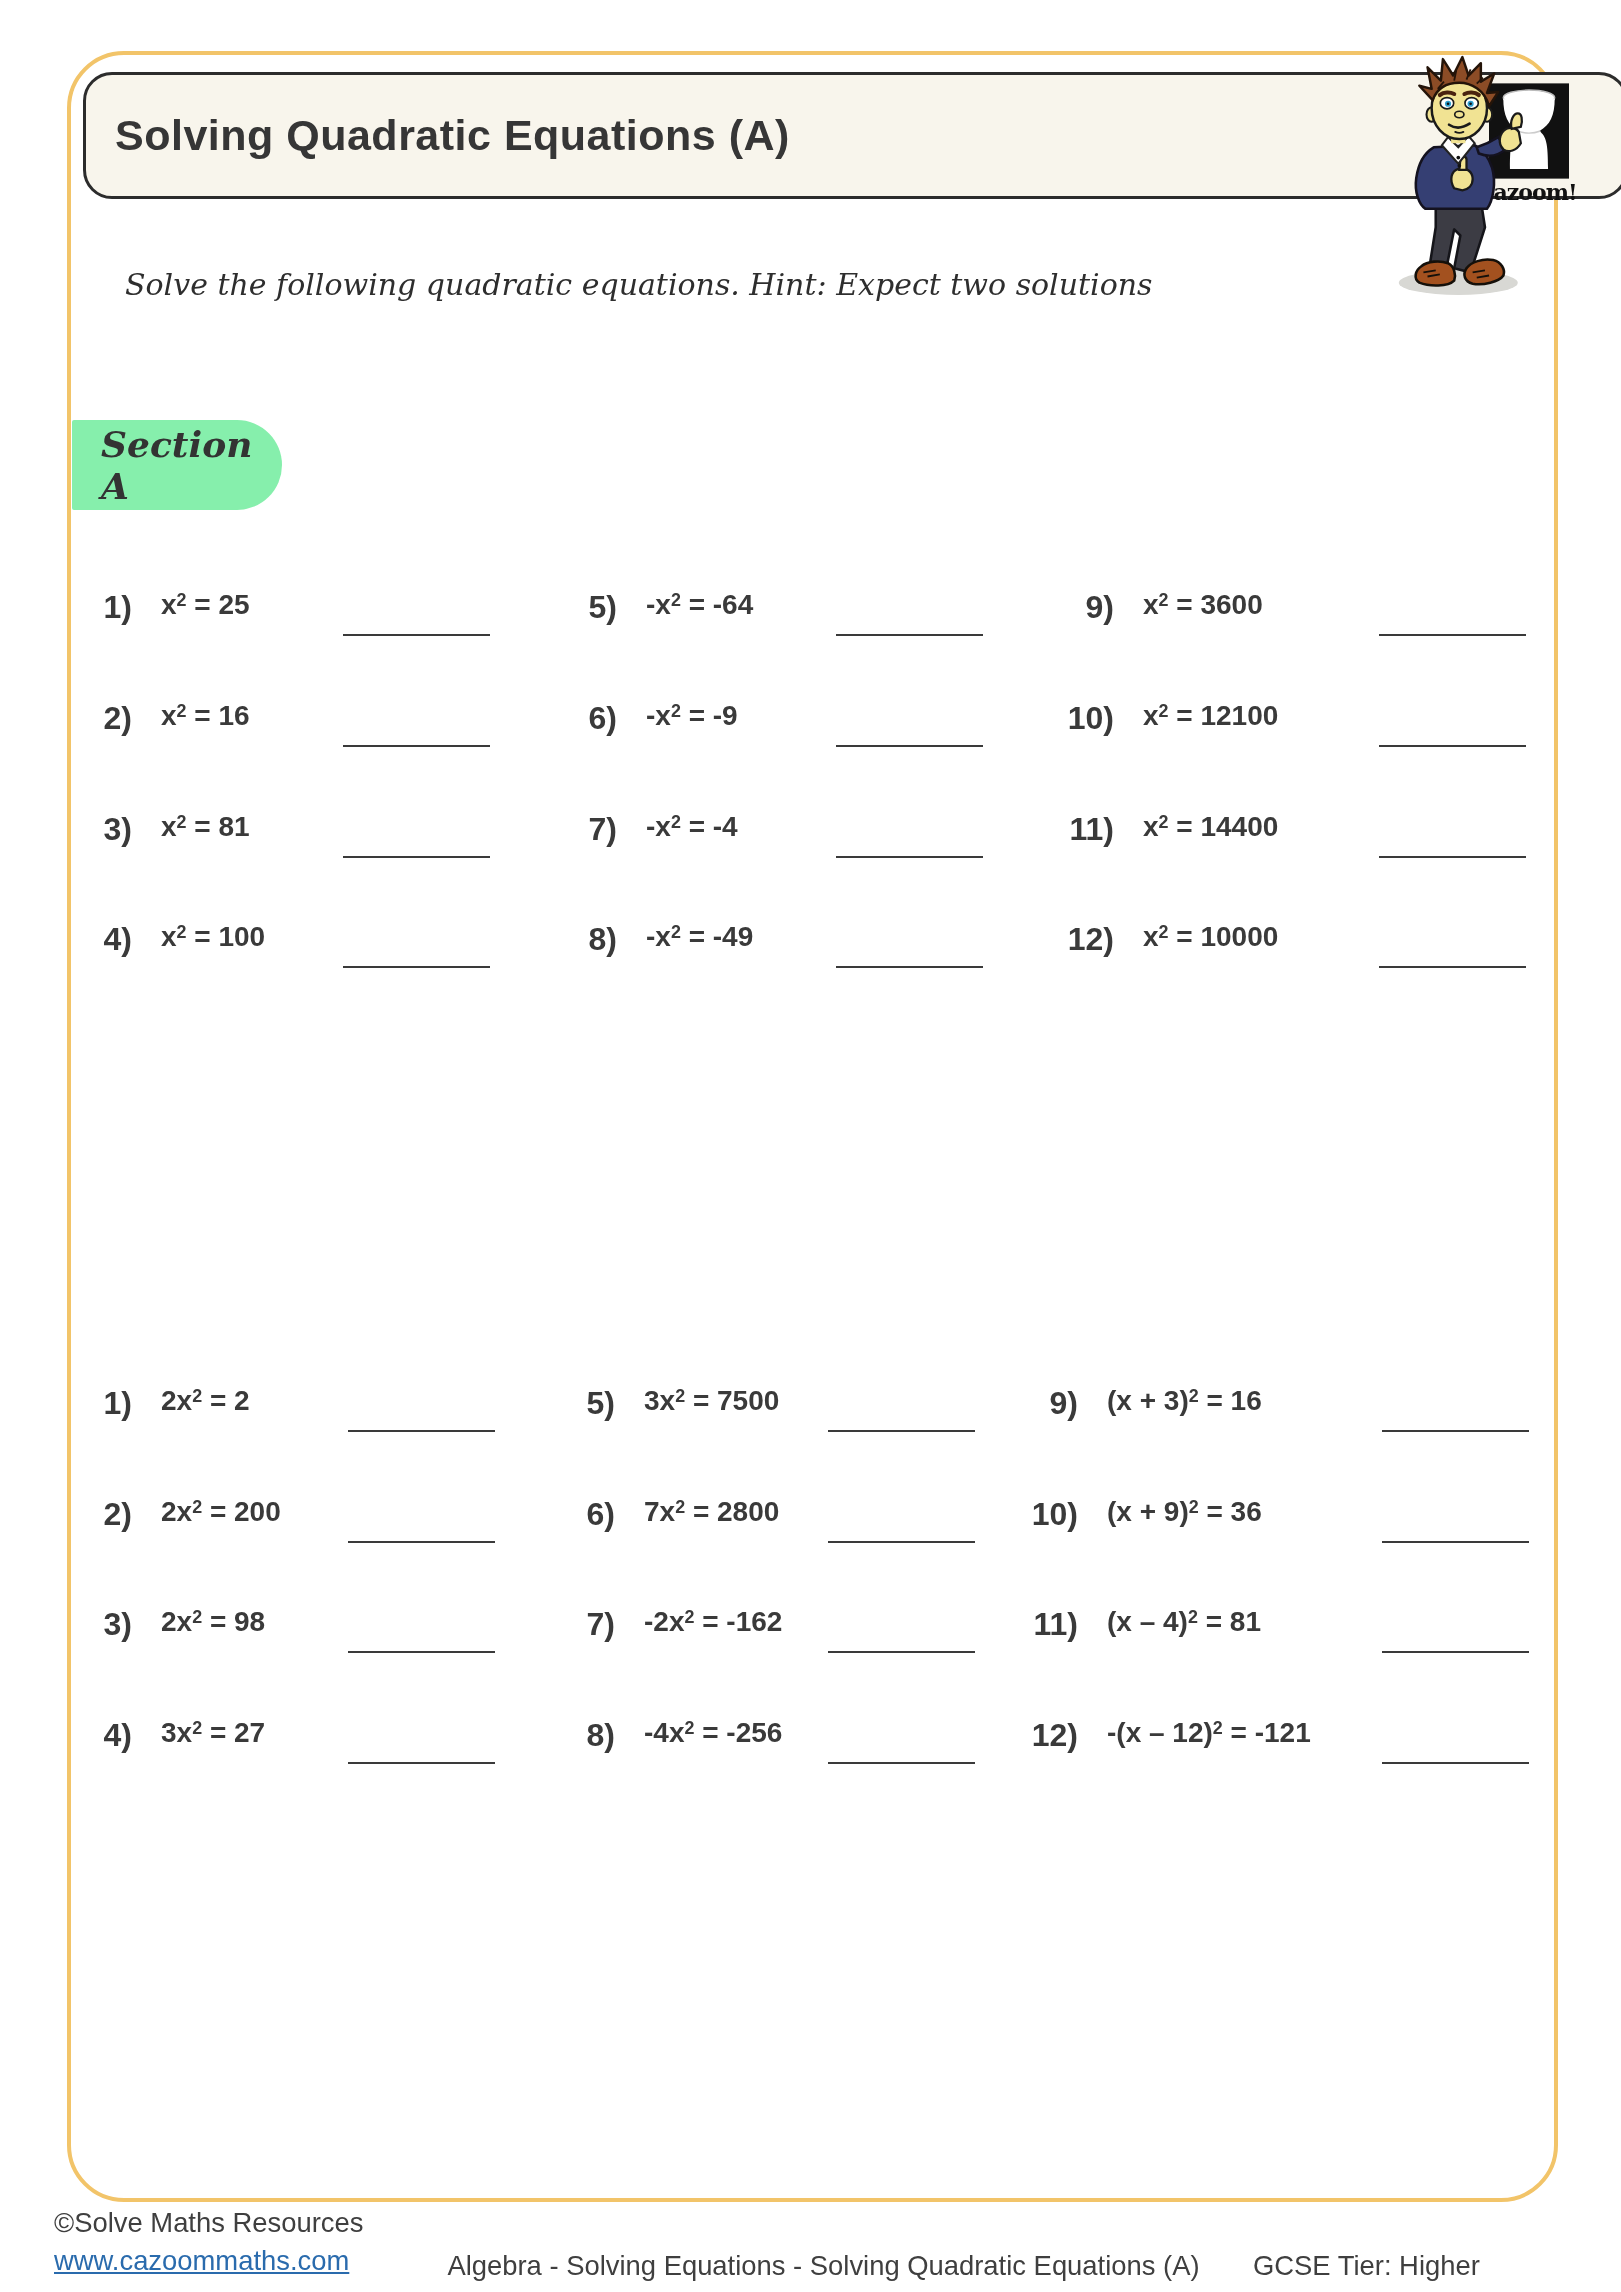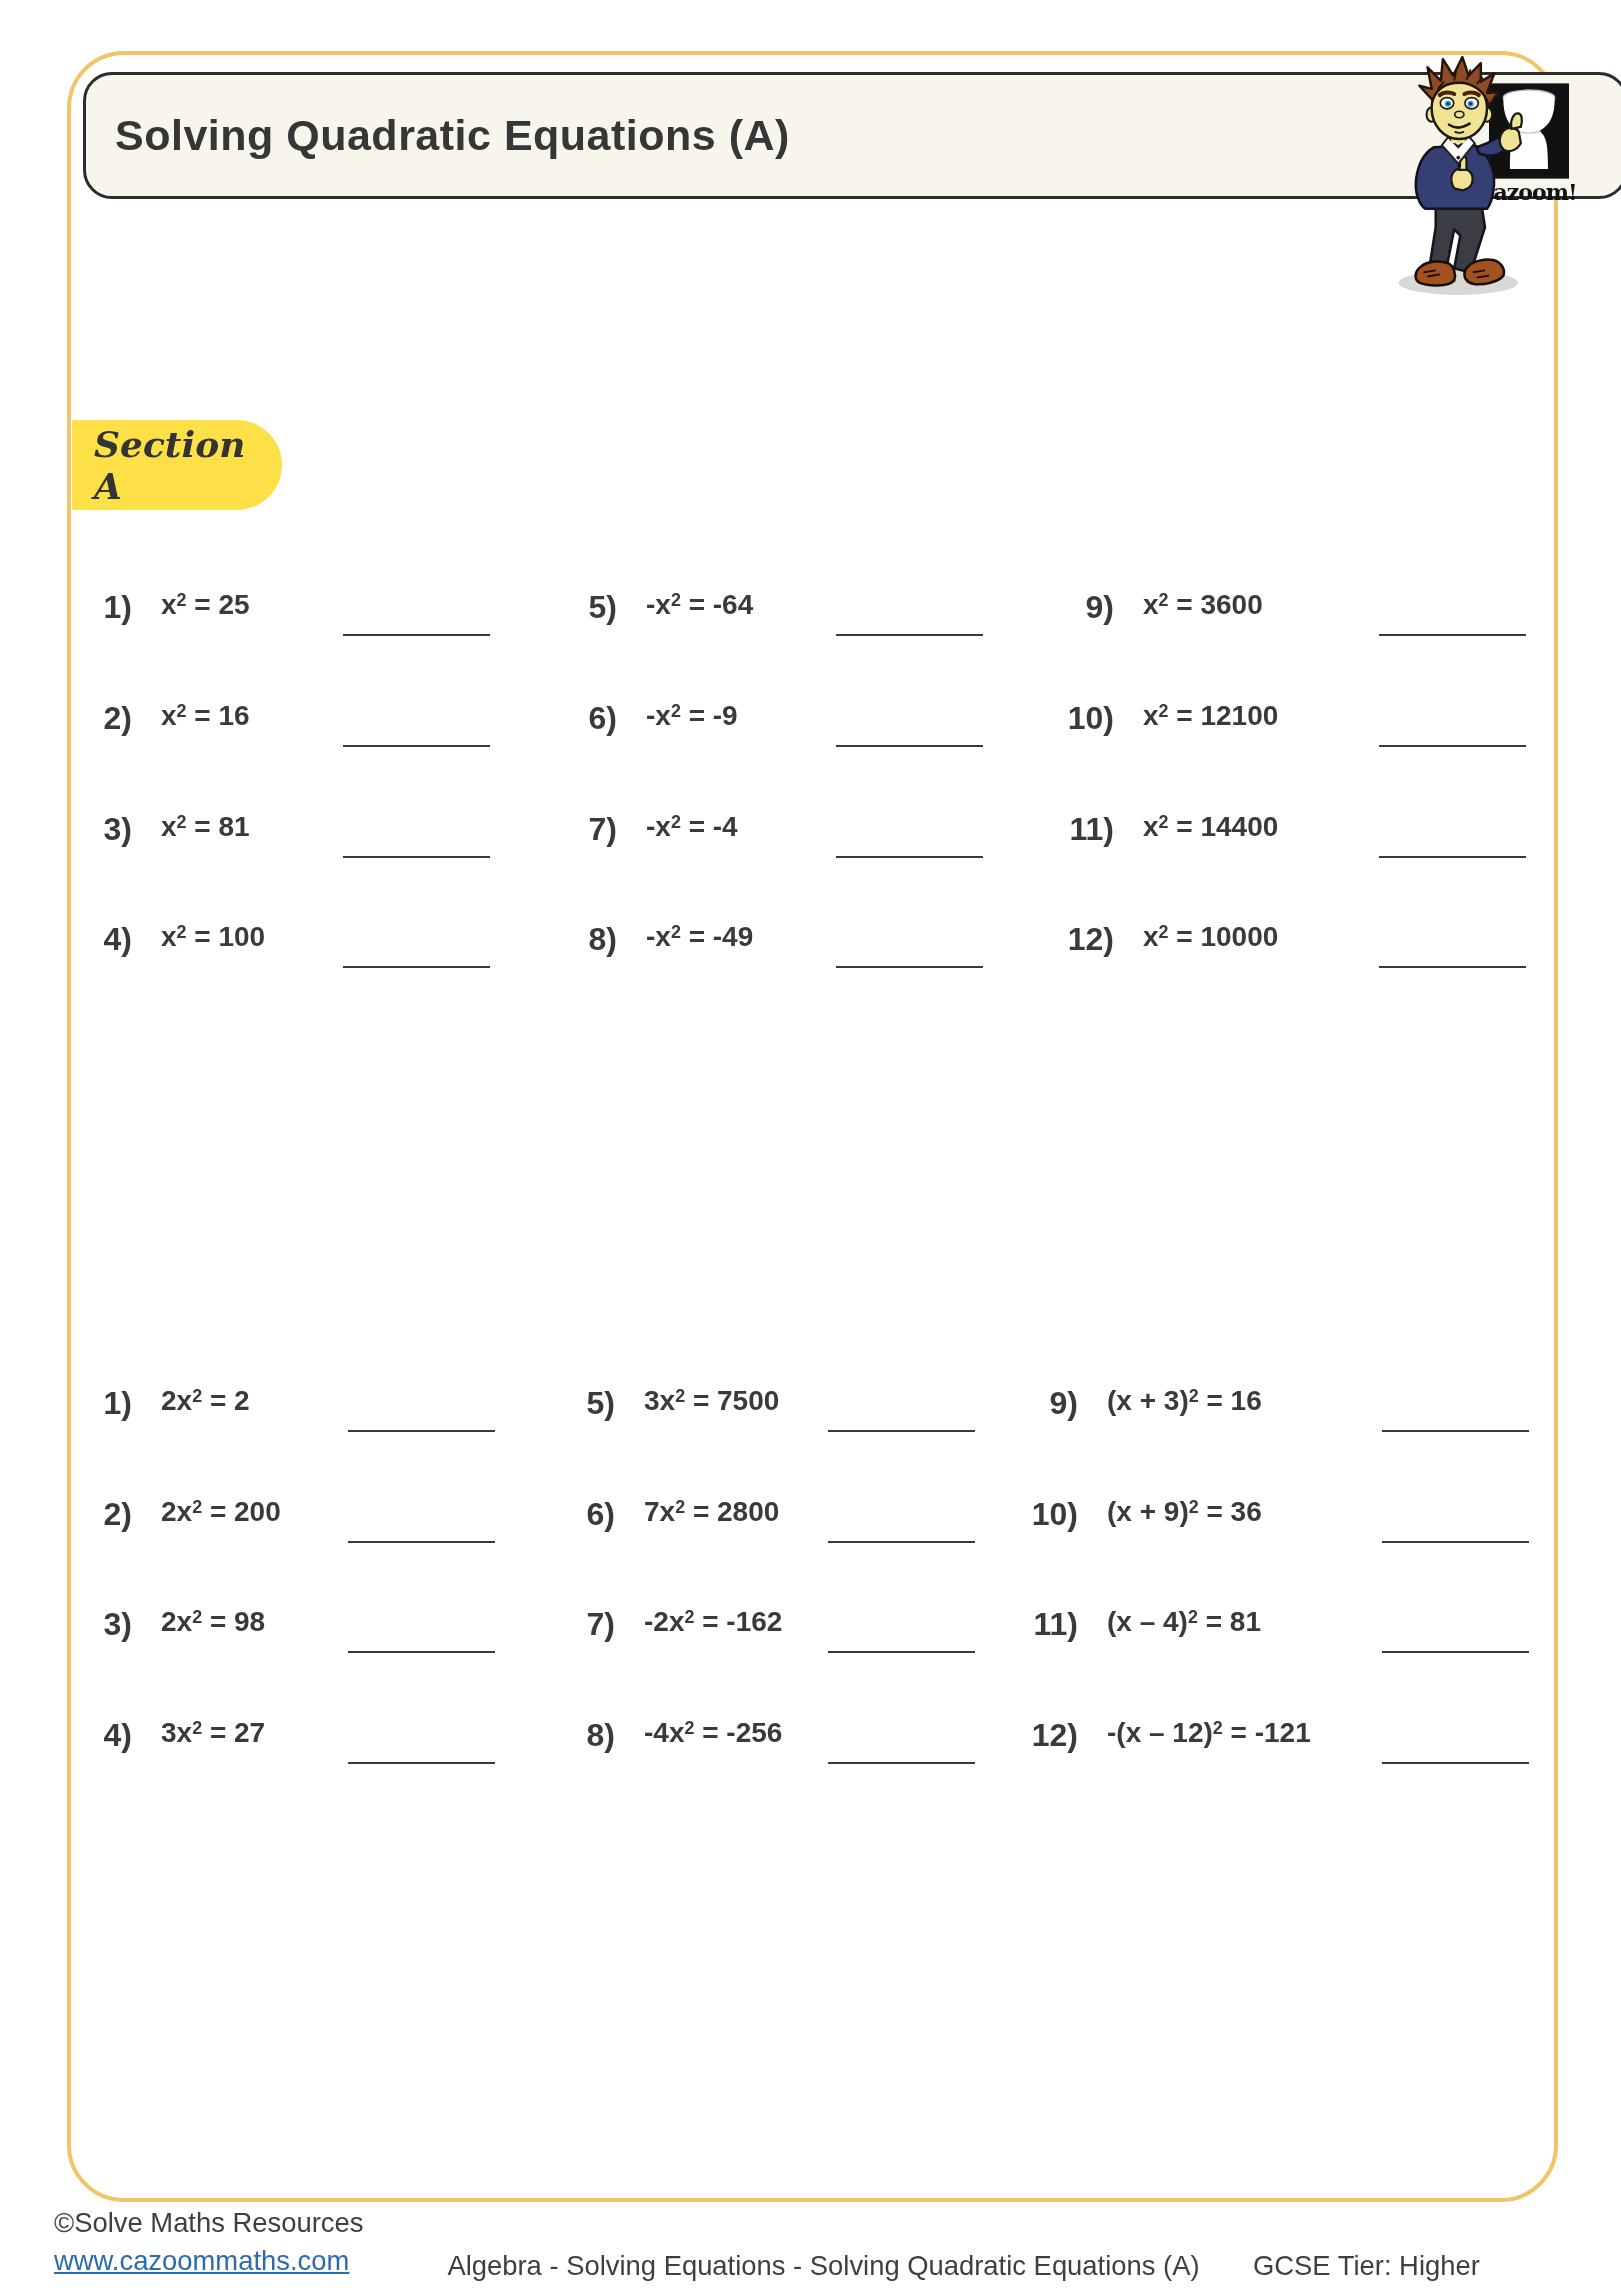--- a/index.html
+++ b/index.html
@@ -43,24 +43,24 @@
     color:#111;margin-top:-1px;
   }
   .mascot{position:absolute;left:1384px;top:55px;width:165px;height:241px;z-index:5;}
   .instruction{
     position:absolute;left:125px;top:267px;margin:0;
     font-family:"DejaVu Serif", serif;font-style:italic;
     font-size:30px;color:#2E2E2E;white-space:nowrap;
   }
   .section-label{
     position:absolute;left:72px;width:210px;height:90px;
-    background:#fde047;
+    background:#86efac;
     border-radius:2px 45px 45px 2px;
     display:flex;align-items:center;
-    box-sizing:border-box;padding-left:22px;
+    box-sizing:border-box;padding-left:29px;
   }
   .section-label span{
     font-family:"DejaVu Serif", serif;
     font-weight:700;font-style:italic;
     font-size:36px;color:#333333;
   }
   #sec-a-label{top:420px;}
   #sec-b-label{top:1204px;}
   
   .prob{
@@ -151,20 +151,21 @@
     <ellipse cx="75" cy="47" rx="6.5" ry="5.5" fill="#ffffff" stroke="#1A1A1A" stroke-width="1.6"></ellipse>
     <circle cx="52" cy="47.5" r="3" fill="#2F9FD0"></circle>
     <circle cx="74" cy="47.5" r="3" fill="#2F9FD0"></circle>
     <circle cx="52" cy="47.5" r="1.3" fill="#111"></circle>
     <circle cx="74" cy="47.5" r="1.3" fill="#111"></circle>
     <ellipse cx="63" cy="58" rx="4.5" ry="3.2" fill="#F1E393" stroke="#1A1A1A" stroke-width="1.6"></ellipse>
     <path d="M53,68 Q62,74 73,67" stroke="#1A1A1A" stroke-width="2.6" fill="none" stroke-linecap="round"></path>
     <path d="M59,75 Q63,77 67,75" stroke="#1A1A1A" stroke-width="1.8" fill="none" stroke-linecap="round"></path>
   </svg>
 
+  <p class="instruction">Solve the following quadratic equations. Hint: Expect two solutions</p>
 
   <div class="section-label" id="sec-a-label">
     <span>Section A</span>
   </div>
   <div id="sec-a-problems">
       <div class="prob" style="left: 93px; top: 589px; width: 397px;">
         <span class="num" style="width: 39px;">1)</span>
         <span class="eq">x<sup>2</sup> = 25</span>
         <span class="ans"></span>
       </div>

